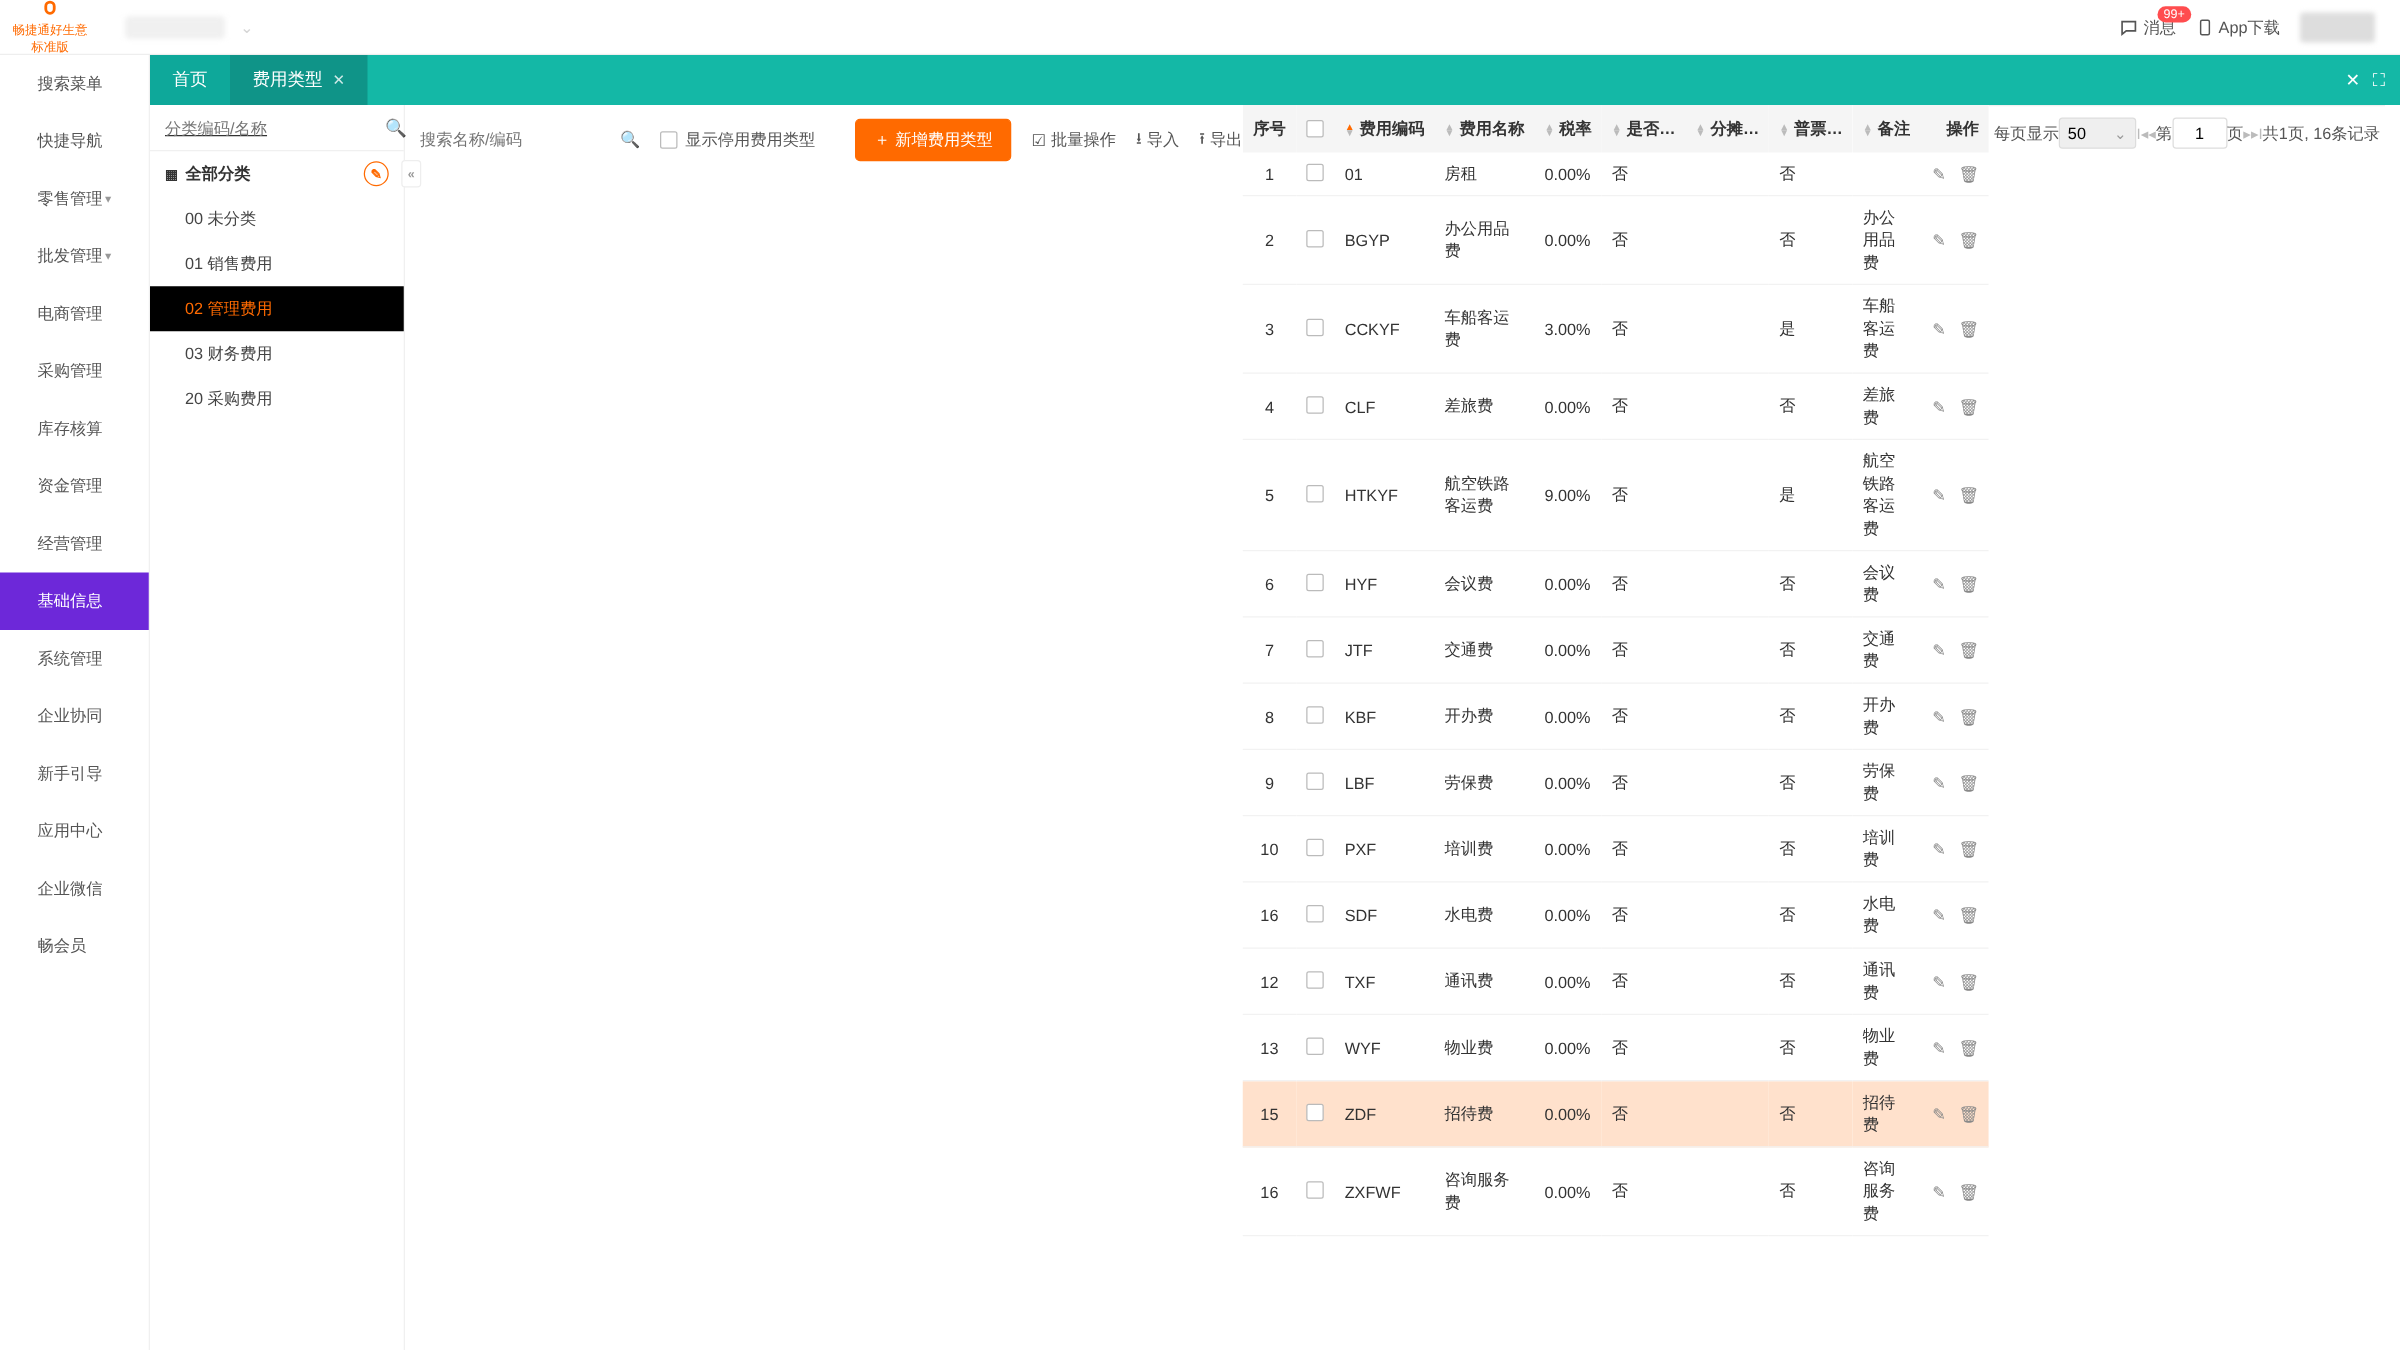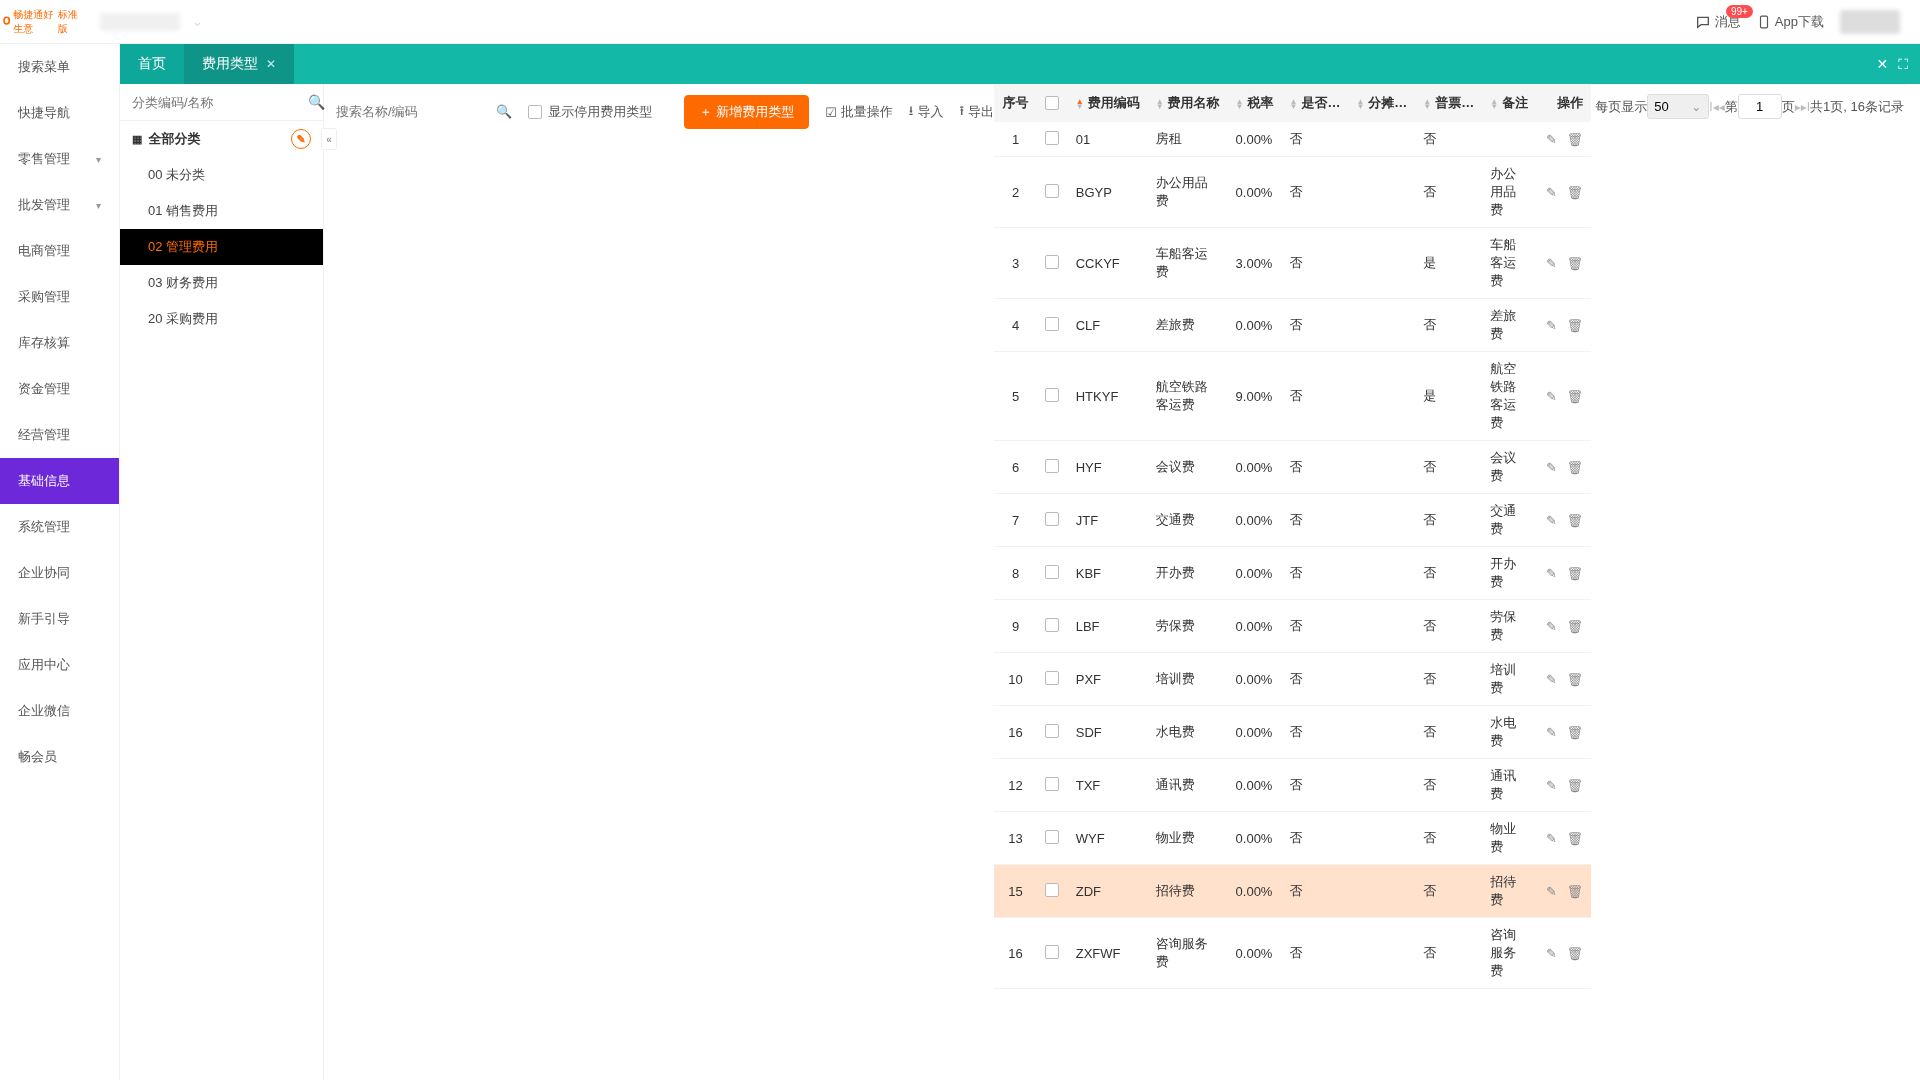--- a/index.html
+++ b/index.html
@@ -1,49 +1,49 @@
 <!DOCTYPE html>
 <html><head>
 <meta charset="utf-8">
 <style>
 * { margin: 0; padding: 0; box-sizing: border-box; font-family: "Microsoft YaHei", -apple-system, sans-serif; }
 body { width: 1920px; height: 1080px; overflow: hidden; background: #fff; font-size: 13px; color: #333; }
 
 .topbar { height: 44px; display: flex; align-items: center; border-bottom: 1px solid #eee; }
-.logo-area { width: 80px; display: flex; flex-direction: row; align-items: center; justify-content: center; }
+.logo-area { width: 80px; display: flex; flex-direction: column; align-items: center; justify-content: center; }
 .logo-icon { width: 18px; height: 18px; }
 .logo-text { font-size: 10px; color: #ff6a00; }
 .sub-text { font-size: 10px; color: #ff6a00; }
 .org-block { padding: 0 20px; display: flex; align-items: center; gap: 12px; color: #999; }
 .org-placeholder { width: 80px; height: 18px; background: #f0f0f0; filter: blur(2px); border-radius: 3px; }
 .chevron-down { opacity: .4; }
 .top-right { margin-left: auto; display: flex; align-items: center; gap: 16px; padding-right: 20px; }
 .tr-item { display: flex; align-items: center; gap: 4px; color: #555; cursor: pointer; position: relative; }
 .badge { position: absolute; top: -8px; right: -12px; background: #ff4d4f; color: #fff; font-size: 10px; padding: 1px 5px; border-radius: 8px; }
 .avatar { width: 60px; height: 24px; background: #ddd; filter: blur(2px); border-radius: 3px; }
 
 .main { display: flex; height: calc(1080px - 44px); }
 .sidebar { width: 120px; border-right: 1px solid #f0f0f0; }
-.side-item { padding: 14px 18px; color: #555; cursor: pointer; display: flex; align-items: center; justify-content: space-between; }
+.side-item { padding: 14px 30px; color: #555; cursor: pointer; display: flex; align-items: center; justify-content: space-between; }
 .side-item.active { background: #6d28d9; color: #fff; }
 .caret { font-size: 10px; opacity: .6; }
 
 .content { flex: 1; display: flex; flex-direction: column; }
 .tabbar { height: 40px; background: #14b8a6; display: flex; align-items: stretch; }
 .tab { padding: 0 18px; display: flex; align-items: center; color: #fff; cursor: pointer; gap: 8px; font-size: 14px; text-align: center; }
 .tab.home { background: #0ea89a; }
 .tab.active { background: #0f9488; }
 .tab-close { font-size: 12px; opacity: .8; }
 .tabbar-right { margin-left: auto; display: flex; align-items: center; gap: 10px; padding-right: 12px; color: #fff; }
 .icon-btn { cursor: pointer; font-size: 14px; }
 
 .page-body { flex: 1; display: flex; }
 .cat-panel { width: 204px; border-right: 1px solid #f0f0f0; display: flex; flex-direction: column; overflow: visible; position: relative; }
 .cat-search { padding: 10px 12px; display: flex; align-items: center; }
-.cat-search input { flex: 1; border: none; outline: none; font-size: 13px; color: #333; }
+.cat-search input { flex: 1; border: none; outline: none; font-size: 13px; color: #333; text-decoration: underline; }
 .cat-search .search-ic { color: #ff6a00; font-size: 14px; }
 .cat-header { padding: 8px 12px; display: flex; align-items: center; gap: 6px; font-weight: 600; color: #333; border-top: 1px solid #f0f0f0; position: relative; }
 .cat-header .edit-ic { margin-left: auto; color: #ff6a00; border: 1px solid #ff6a00; width: 20px; height: 20px; border-radius: 50%; display: flex; align-items: center; justify-content: center; font-size: 11px; }
 .collapse-ic { position: absolute; right: -14px; top: 50%; transform: translateY(-50%); width: 16px; height: 22px; background: #fff; border: 1px solid #eee; border-radius: 3px; display: flex; align-items: center; justify-content: center; font-size: 10px; color: #999; z-index: 2; }
 .cat-list { flex: 1; }
 .cat-item { padding: 9px 16px 9px 28px; cursor: pointer; color: #444; }
 .cat-item.selected { background: #000000; color: #ff6a00; }
 
 .data-area { flex: 1; display: flex; flex-direction: row; padding: 0 12px; }
 .toolbar { height: 56px; display: flex; align-items: center; gap: 16px; }

